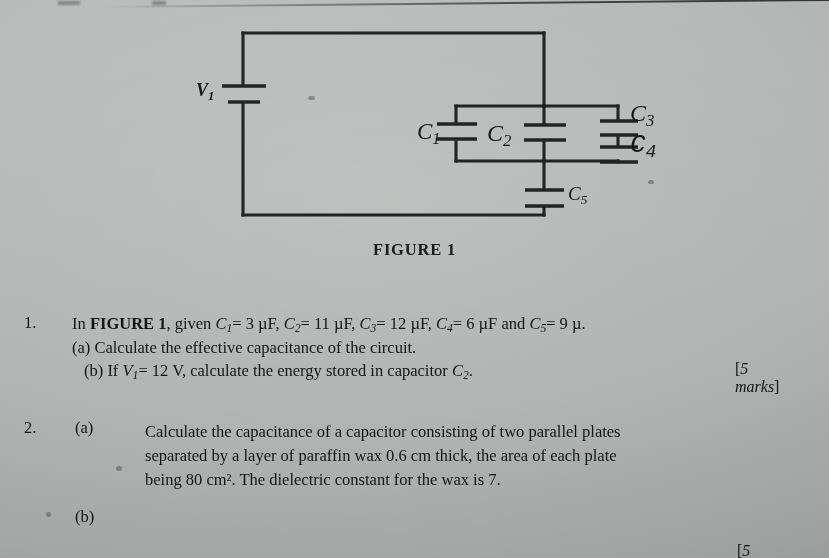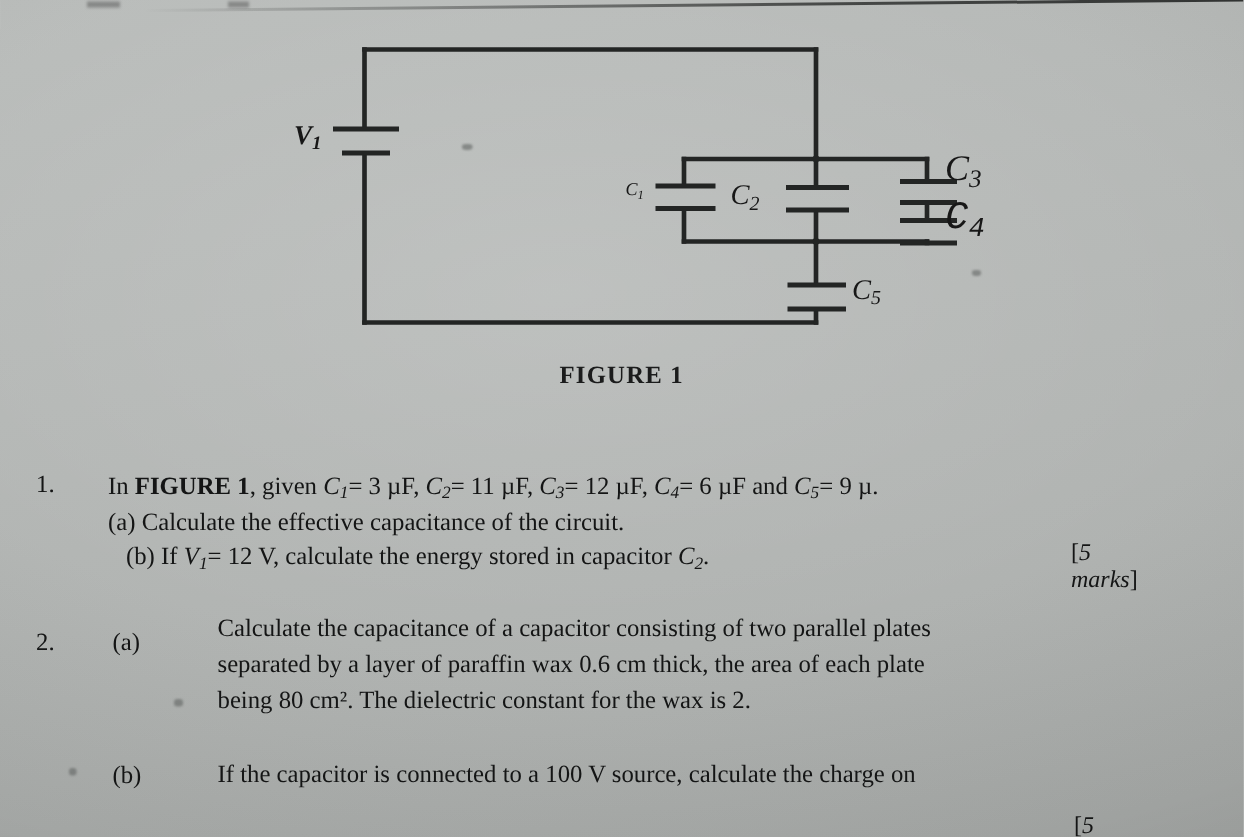--- a/index.html
+++ b/index.html
@@ -102,20 +102,21 @@
   .qpara {
     position: absolute;
     font-size: 16.5px;
     line-height: 24px;
   }
   .bold { font-weight: bold; }
   .marks {
     position: absolute;
     font-size: 16px;
     font-style: italic;
+    margin-left: 21px;
   }
   .marks .brk { font-style: normal; }
   .lbl {
     position: absolute;
     font-size: 16.5px;
   }
   sub {
     font-size: 0.70em;
     vertical-align: -0.28em;
     font-style: italic;
@@ -194,23 +195,23 @@
       </g>
 
       <g fill="#232524">
         <circle cx="544" cy="88" r="2.3"></circle>
         <circle cx="544" cy="143" r="2.3"></circle>
       </g>
     </svg>
 
     <div class="lbl varit bold" style="left:196px; top:62px; font-size:18px;">V<sub>1</sub></div>
 
-    <div class="lbl varit" style="left:417px; top:101px; font-size:12px;">C<sub>1</sub></div>
-
-    <div class="lbl varit" style="left:487px; top:102px; font-size:19px;">C<sub>2</sub></div>
+    <div class="lbl varit" style="left:417px; top:101px; font-size:23px;">C<sub>1</sub></div>
+
+    <div class="lbl varit" style="left:487px; top:102px; font-size:24px;">C<sub>2</sub></div>
 
     <div class="lbl varit" style="left:630px; top:82px; font-size:24px;">C<sub>3</sub></div>
 
     <div class="lbl varit" style="left:630px; top:112px; font-size:26px;font-family:Liberation Mono, monospace;">C<sub>4</sub></div>
 
     <div class="lbl varit" style="left:568px; top:165px; font-size:19px;font-family:Liberation Serif, serif;">C<sub>5</sub></div>
 
     <div class="fleck" style="left:308px; top:78px; width:7px; height:4px;"></div>
     <div class="fleck" style="left:648px; top:162px; width:6px; height:4px;"></div>
 
@@ -229,30 +230,29 @@
 
     <div class="marks" style="left:714px; top:360px;"><span class="brk">[</span>5 marks<span class="brk">]</span></div>
   </div>
 
   <div class="qblock">
 
     <div class="qnum" style="left:24px; top:418px;">2.</div>
 
     <div class="qnum" style="left:75px; top:418px;">(a)</div>
 
-    <div class="qpara" style="left:145px; top:407px; width:650px;">
+    <div class="qpara" style="left:145px; top:420px; width:650px;">
       <div>Calculate the capacitance of a capacitor consisting of two parallel plates</div>
       <div>separated by a layer of paraffin wax 0.6 cm thick, the area of each plate</div>
-      <div>being 80 cm². The dielectric constant for the wax is 2.</div>
+      <div>being 80 cm². The dielectric constant for the wax is 7.</div>
     </div>
 
     <div class="qnum" style="left:75px; top:507px;">(b)</div>
 
     <div class="qpara" style="left:145px; top:504px; width:650px;">
-      <div>If the capacitor is connected to a 100 V source, calculate the charge on</div>
     </div>
 
     <div class="marks" style="left:716px; top:542px;"><span class="brk">[</span>5 marks</div>
   </div>
 
   <div class="fleck" style="left:116px; top:466px; width:6px; height:5px;"></div>
   <div class="fleck" style="left:46px; top:512px; width:5px; height:5px;"></div>
 
 </div>
 

